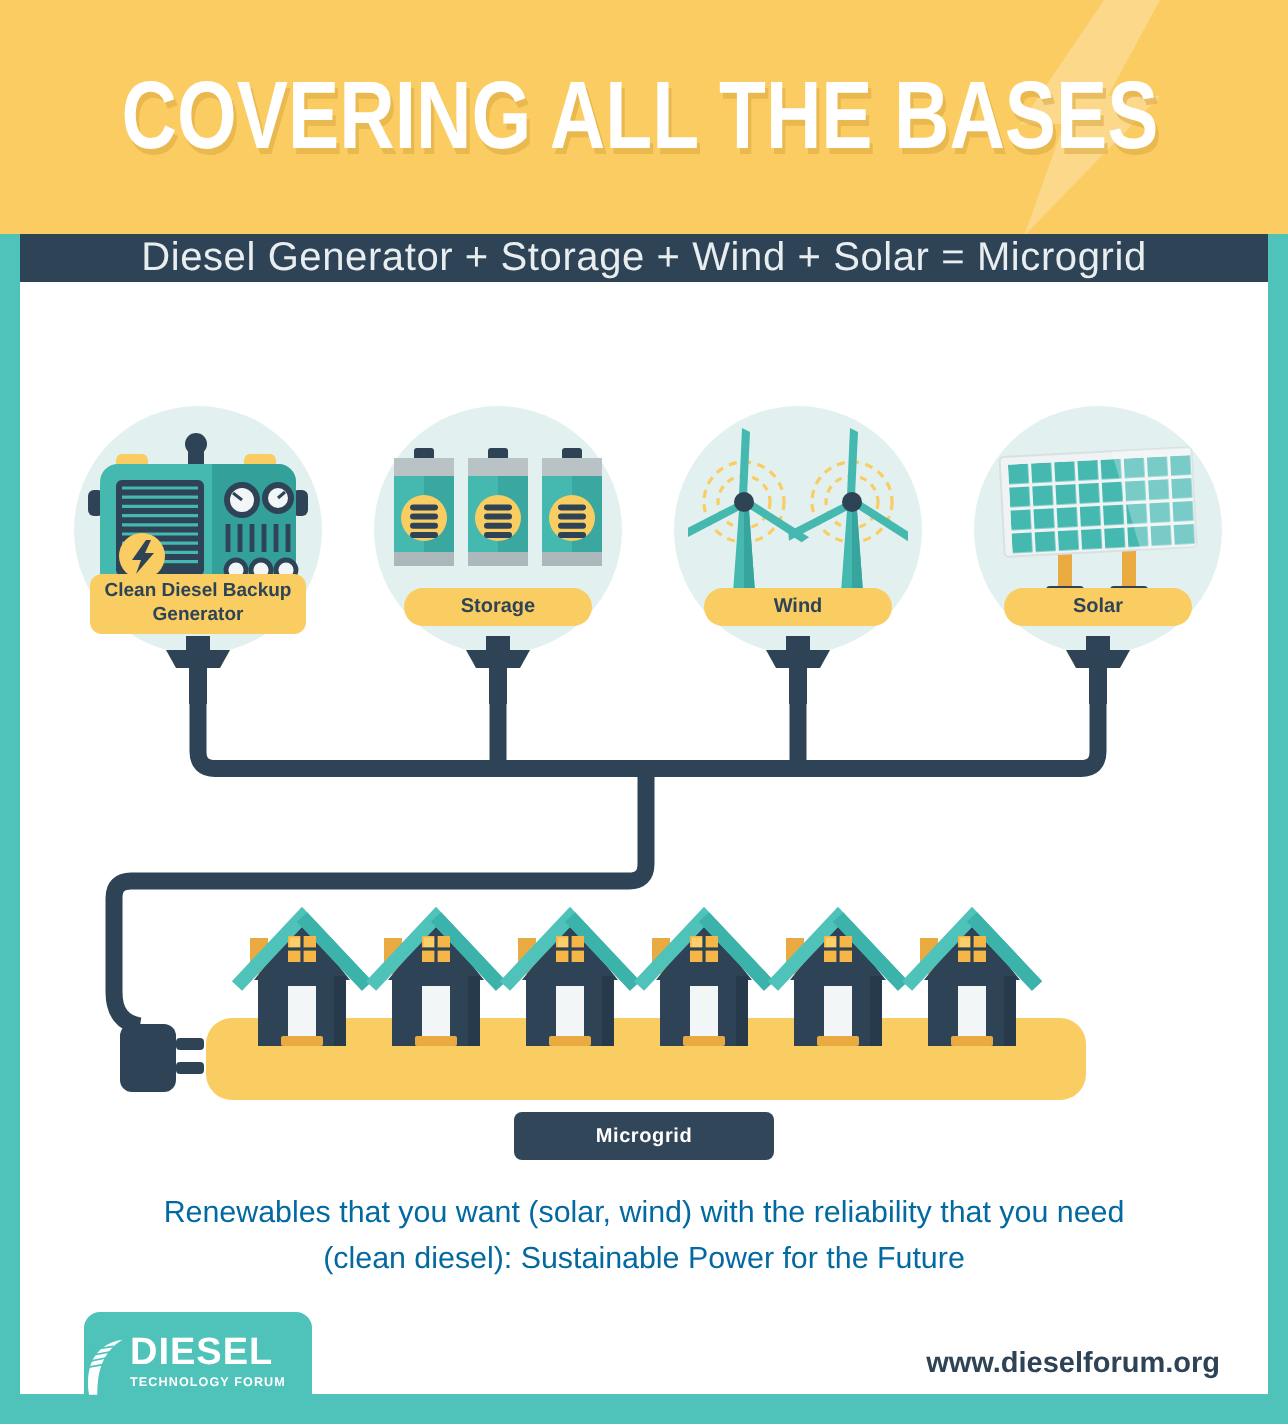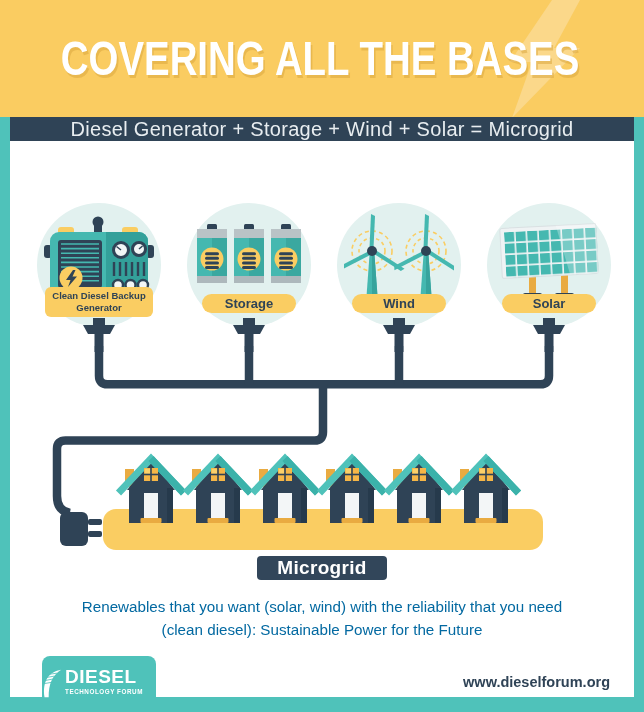--- a/index.html
+++ b/index.html
@@ -20,28 +20,28 @@
   .frame{position:absolute;background:#4FC2BA;}
   .frame-left{left:0;top:117px;width:10px;height:595px;}
   .frame-right{left:634px;top:117px;width:10px;height:595px;}
   .bottom-bar{position:absolute;left:0;top:697px;width:644px;height:15px;background:#4FC2BA;}
 
   
   .circle{position:absolute;top:203px;width:124px;height:124px;border-radius:50%;background:#E2F1EF;}
   .c1{left:37px;} .c2{left:187px;} .c3{left:337px;} .c4{left:487px;}
   .icon{position:absolute;}
   .gen{left:7px;top:12px;} .bat{left:10px;top:21px;} .wnd{left:7px;top:8px;} .sol{left:12px;top:20px;}
-  .pill{position:absolute;left:50%;transform:translateX(-50%);bottom:14px;width:94px;height:19px;box-sizing:border-box;background:#FACD62;border-radius:10px;color:#2F4356;font-size:13px;font-weight:700;display:flex;align-items:center;justify-content:center;text-align:center;}
+  .pill{position:absolute;left:50%;transform:translateX(-50%);bottom:14px;width:94px;height:19px;box-sizing:border-box;background:#FACD62;border-radius:10px;color:#2F4356;font-size:10px;font-weight:700;display:flex;align-items:center;justify-content:center;text-align:center;}
   .pill-2line{width:108px;height:auto;min-height:28px;padding:3px 2px;border-radius:6px;font-size:9.5px;line-height:1.25;bottom:10px;}
 
   
   .diagram{position:absolute;left:0;top:160px;width:644px;height:540px;}
 
   
-  .microgrid-label{position:absolute;left:257px;top:556px;width:130px;height:24px;background:#32465A;border-radius:4px;color:#ffffff;font-size:19px;font-weight:700;letter-spacing:.3px;display:flex;align-items:center;justify-content:center;}
+  .microgrid-label{position:absolute;left:257px;top:556px;width:130px;height:24px;background:#32465A;border-radius:4px;color:#ffffff;font-size:10px;font-weight:700;letter-spacing:.3px;display:flex;align-items:center;justify-content:center;}
 
   
   .description{position:absolute;left:42px;top:596px;width:560px;text-align:center;color:#0369a1;font-size:15.2px;line-height:1.5;}
 
   
   .logo{position:absolute;left:42px;top:656px;width:114px;height:56px;background:#4FC2BA;border-radius:8px 8px 0 0;display:flex;align-items:flex-start;justify-content:flex-start;padding-top:11px;box-sizing:border-box;gap:3px;}
   .swoosh{width:20px;height:32px;margin-top:1px;}
   .logo-title{color:#ffffff;font-size:19px;font-weight:700;letter-spacing:.5px;line-height:1;}
   .logo-sub{color:#ffffff;font-size:6.3px;font-weight:700;letter-spacing:.55px;margin-top:2px;text-align:left;}
   .website{position:absolute;right:34px;top:674px;color:#2F4356;font-size:14.5px;font-weight:700;}

